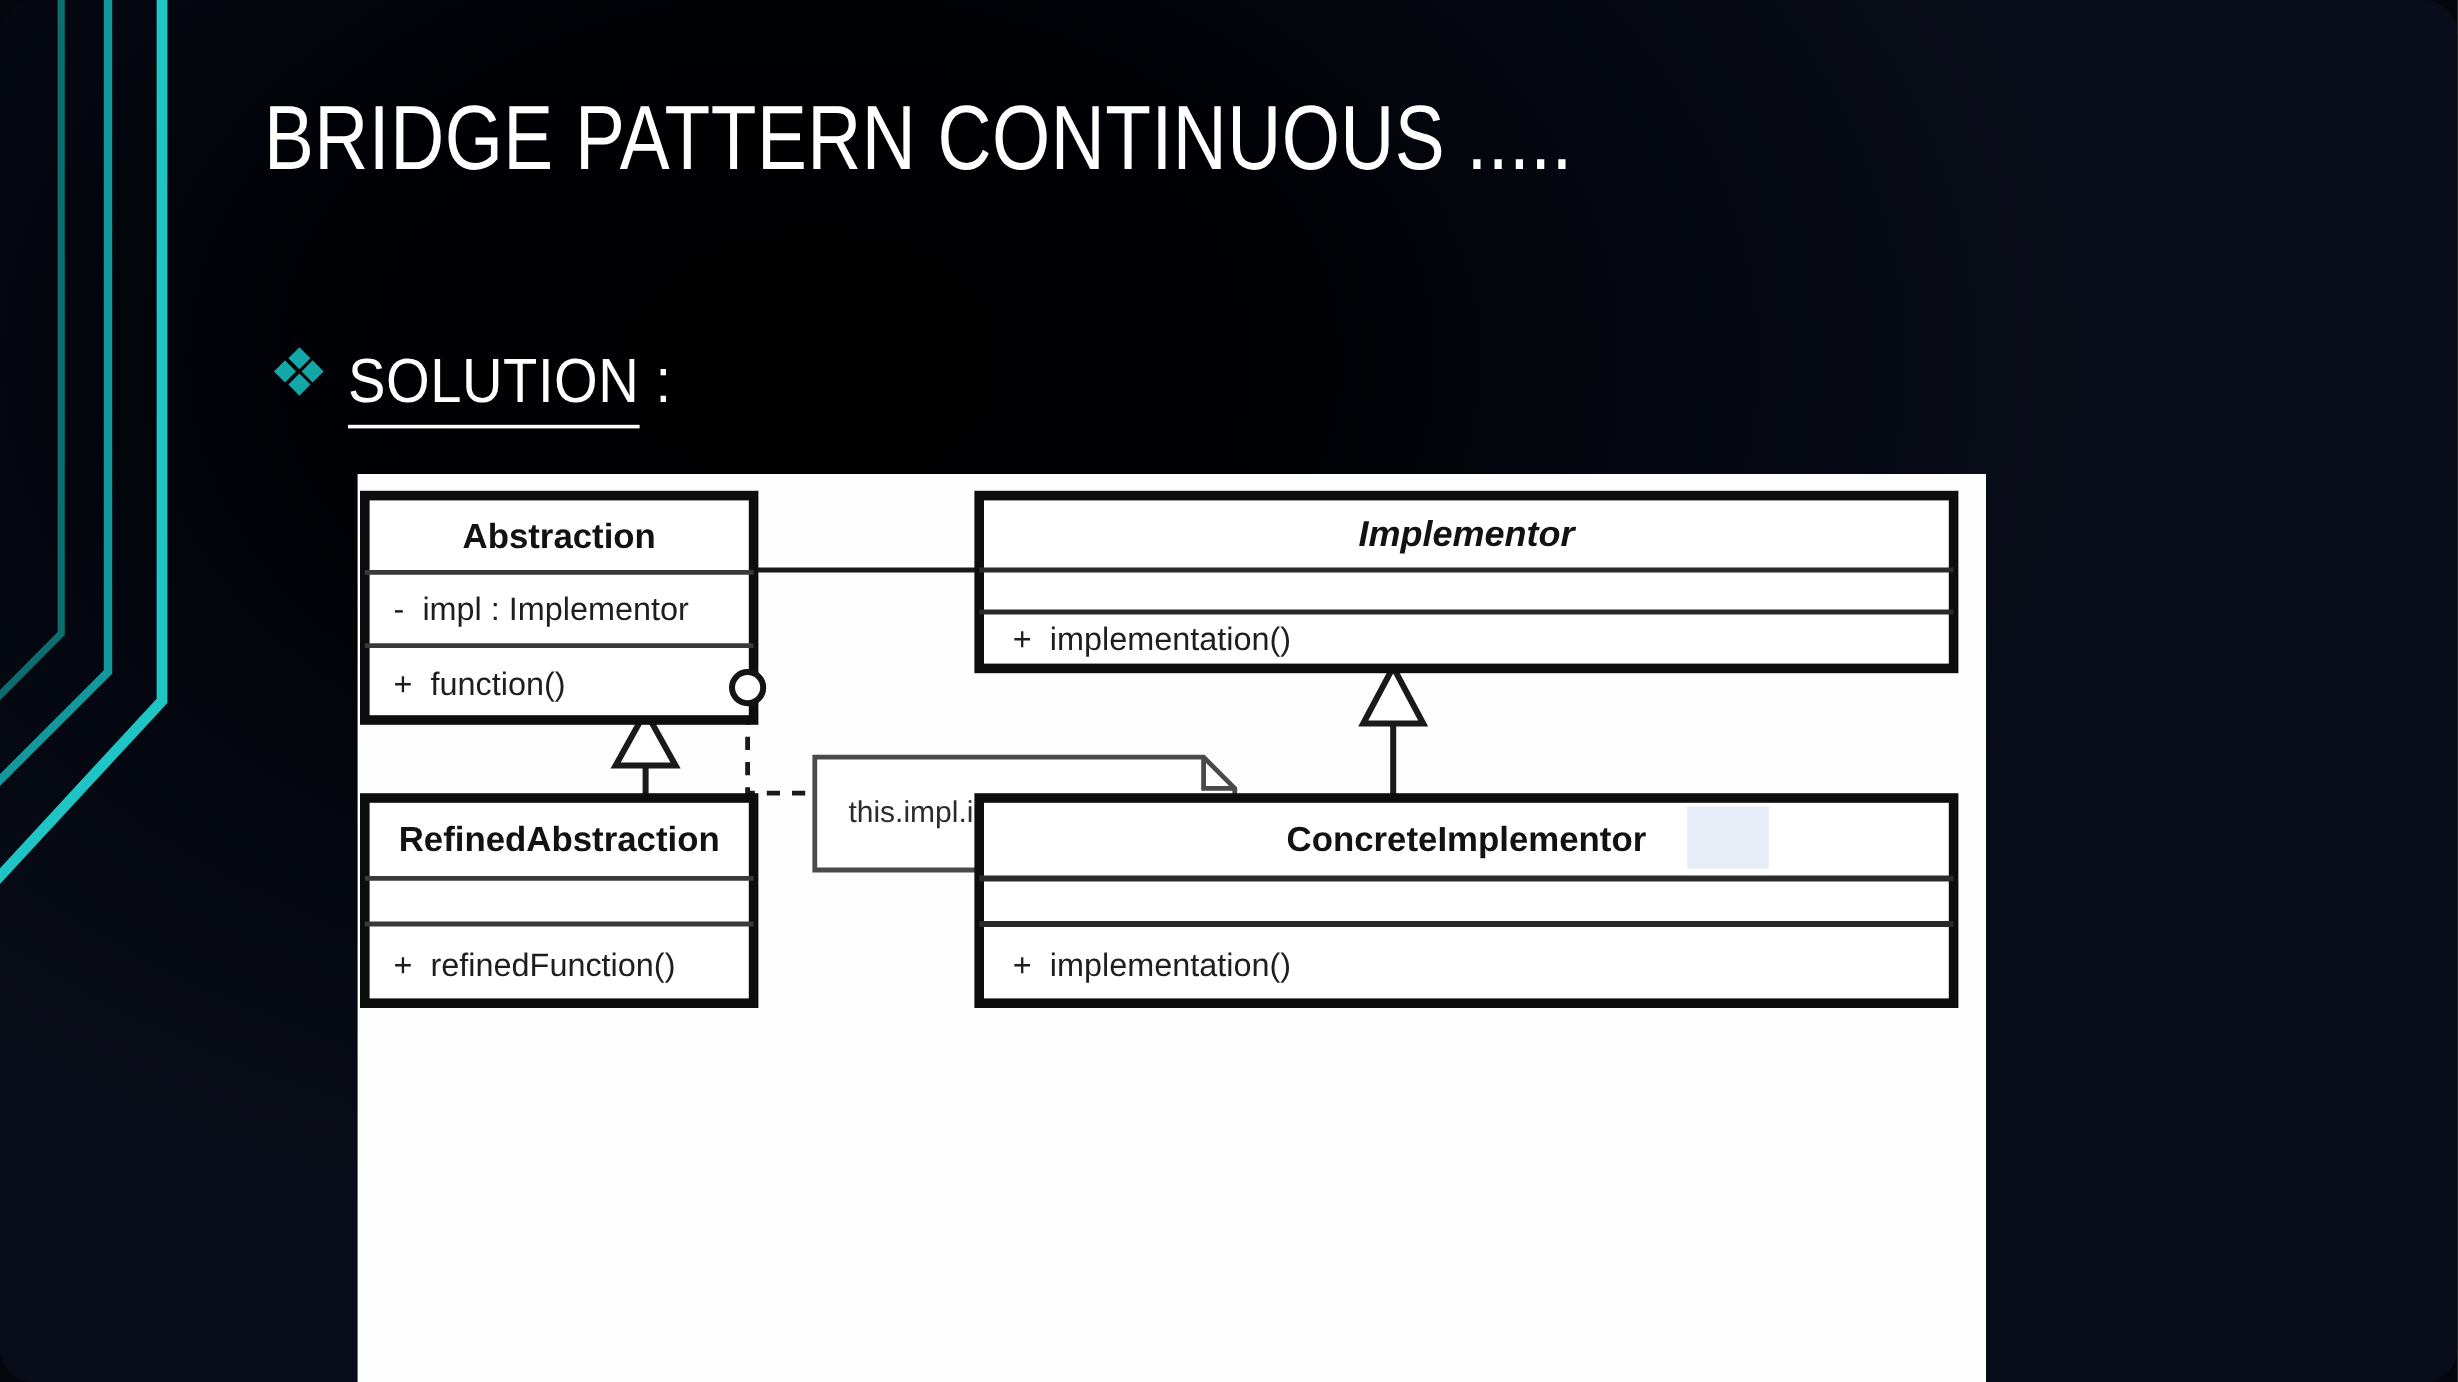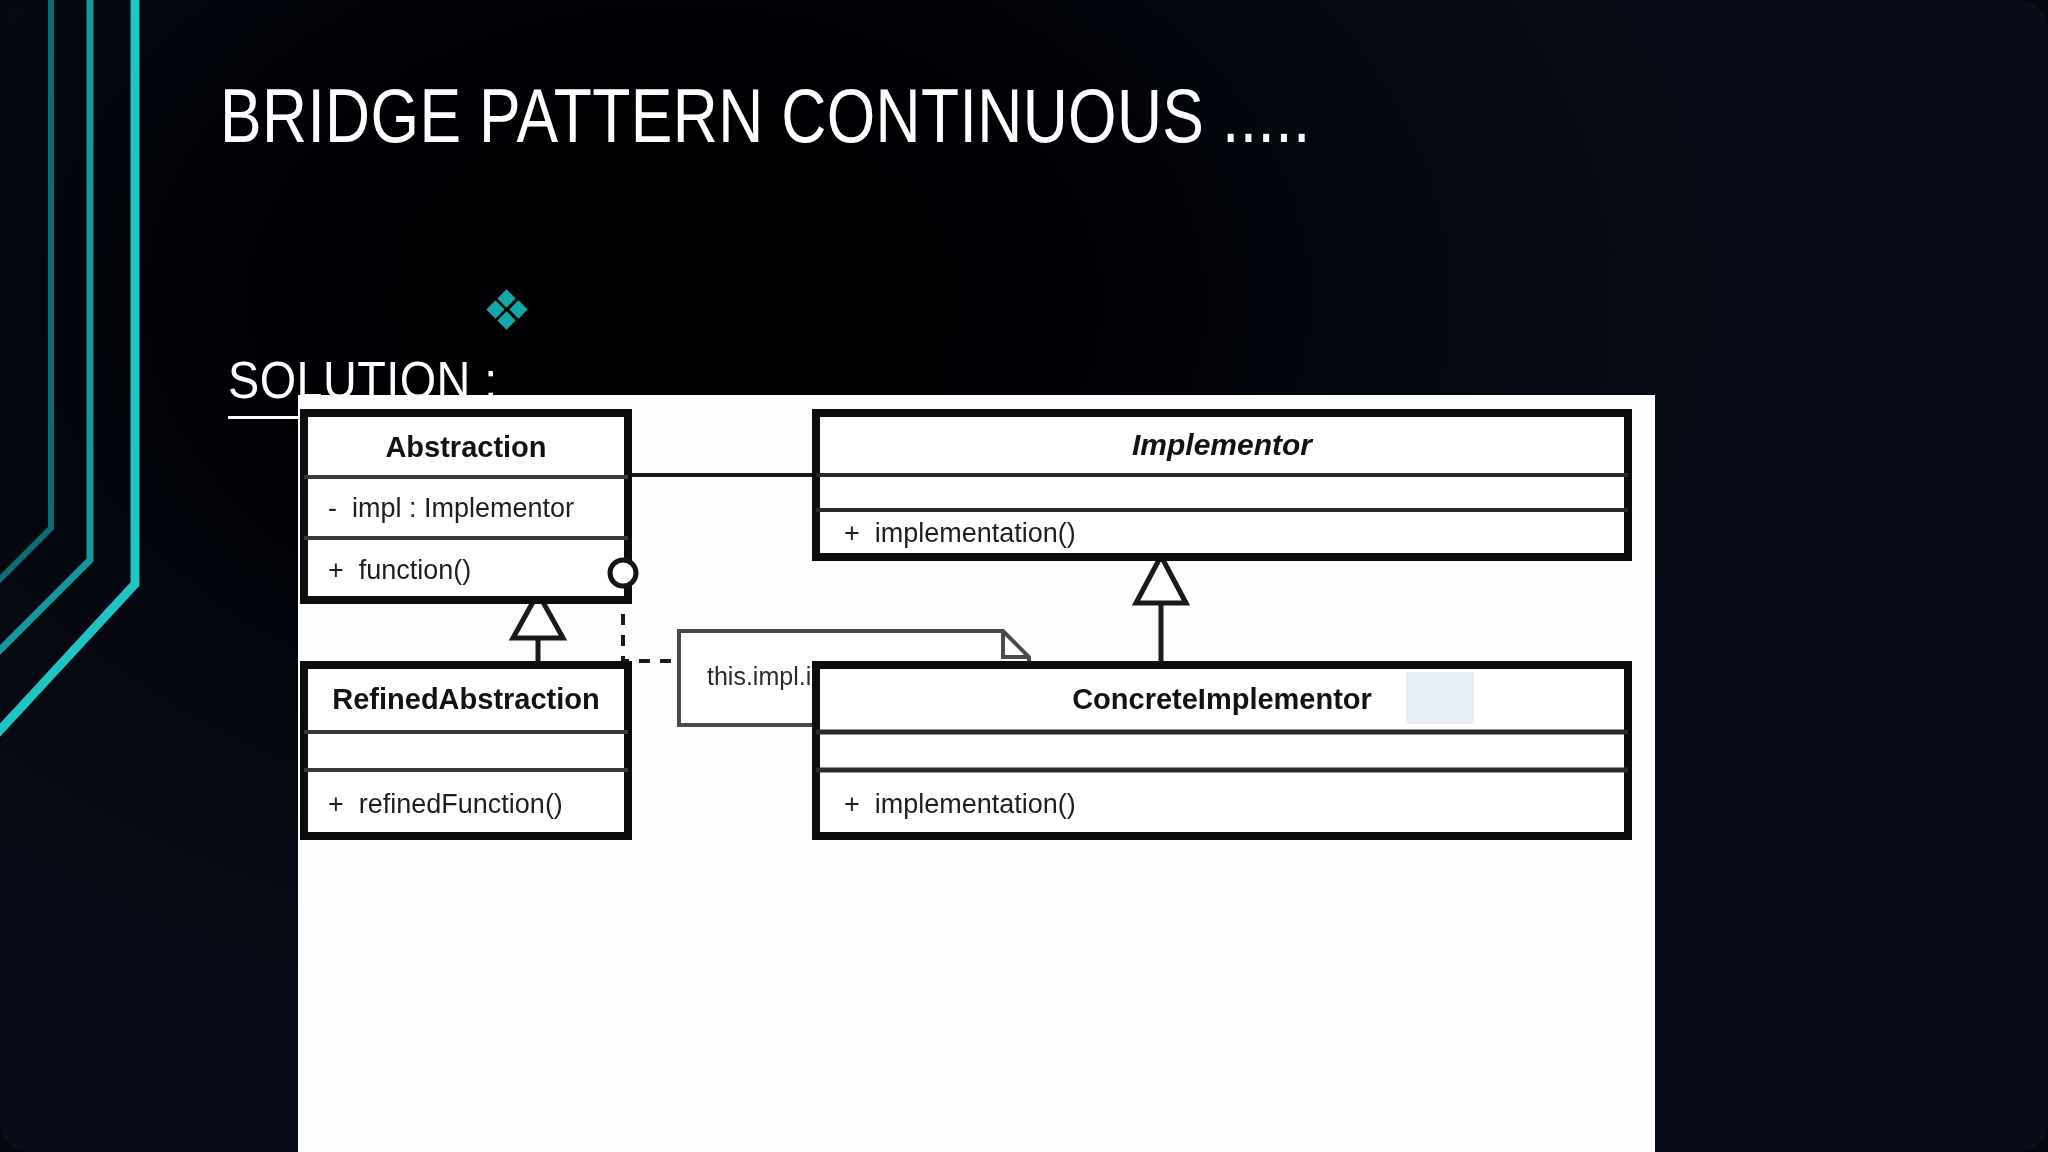--- a/index.html
+++ b/index.html
@@ -45,23 +45,22 @@
     transform-origin: left center;
     white-space: nowrap;
   }
 
   
   #bullet-row {
     position: absolute;
     left: 228px;
     top: 288px;
     display: flex;
-    align-items: flex-end;
+    align-items: flex-start;
     gap: 20px;
-    flex-direction: column;
   }
   .bullet-marker {
     position: relative;
     width: 42px;
     height: 42px;
     flex: 0 0 auto;
   }
   .bullet-marker i {
     position: absolute;
     display: block;

